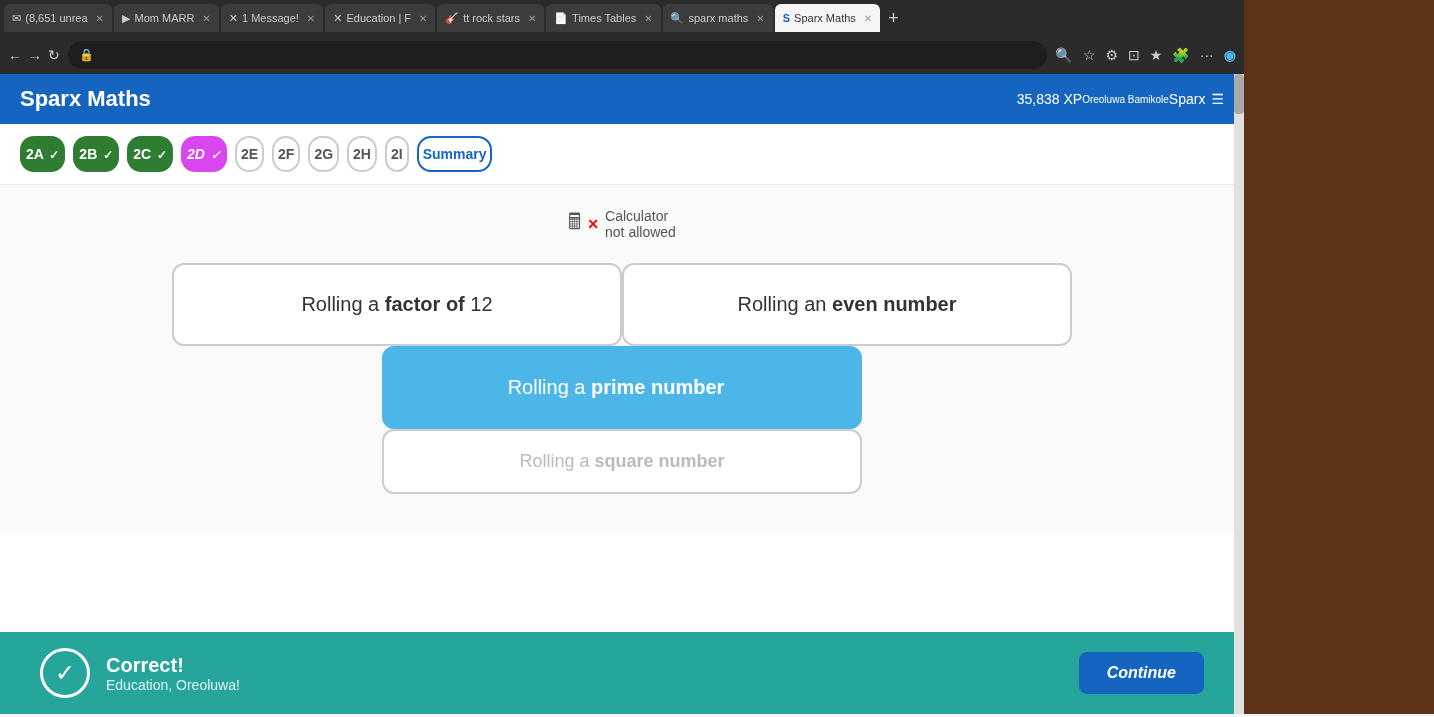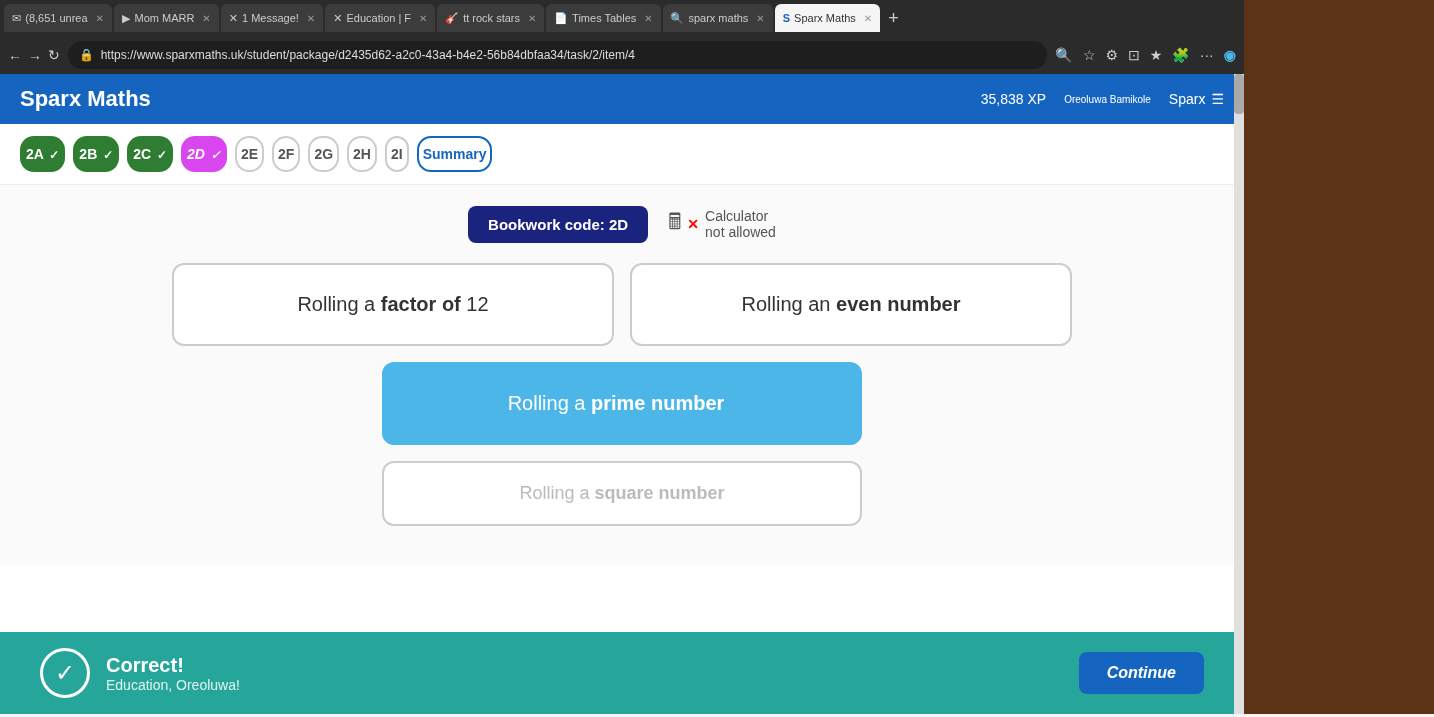--- a/index.html
+++ b/index.html
@@ -94,21 +94,21 @@
       justify-content: space-between;
     }
     .sparx-logo {
       font-size: 22px;
       font-weight: bold;
       color: white;
     }
     .header-right {
       display: flex;
       align-items: center;
-      gap: 18px;
+      gap: 0;
     }
     .xp-badge {
       font-size: 14px;
       color: white;
     }
     .user-name {
       font-size: 10px;
       color: white;
     }
     .menu-btn {
@@ -201,21 +201,20 @@
       margin-bottom: 30px;
     }
     .question-text strong {
       font-weight: 900;
     }
 
     
     .options-grid {
       display: grid;
       grid-template-columns: 1fr 1fr;
-      gap: 16px;
       max-width: 900px;
       margin: 0 auto 20px auto;
     }
     .option-btn {
       background: white;
       border: 2px solid #ccc;
       border-radius: 12px;
       padding: 28px 20px;
       font-size: 20px;
       color: #333;
@@ -374,21 +373,20 @@
     </div>
 
     <div class="address-bar">
       <div class="nav-btns">
         <span>←</span>
         <span>→</span>
         <span>↻</span>
       </div>
       <div class="url-box">
         <span style="margin-right:6px;">🔒</span>
-        <span>https://www.sparxmaths.uk/student/package/d2435d62-a2c0-43a4-b4e2-56b84dbfaa34/task/2/item/4</span>
       </div>
       <div class="browser-icons">
         <span>🔍</span>
         <span>☆</span>
         <span>⚙</span>
         <span>⊡</span>
         <span>★</span>
         <span>🧩</span>
         <span>···</span>
         <span style="color:#4db6e8;font-weight:bold;">◉</span>
@@ -442,21 +440,20 @@
           <span>2I</span>
         </div>
         <div class="task-tab summary">
           <span>Summary</span>
         </div>
       </div>
 
       <div class="main-content">
 
         <div class="info-row">
-          <div class="bookwork-code">Bookwork code: 2D</div>
           <div class="calculator-info">
             <span style="font-size:22px;">🖩</span>
             <span class="calc-x">✕</span>
             <div>
               <div>Calculator</div>
               <div>not allowed</div>
             </div>
           </div>
         </div>
 

